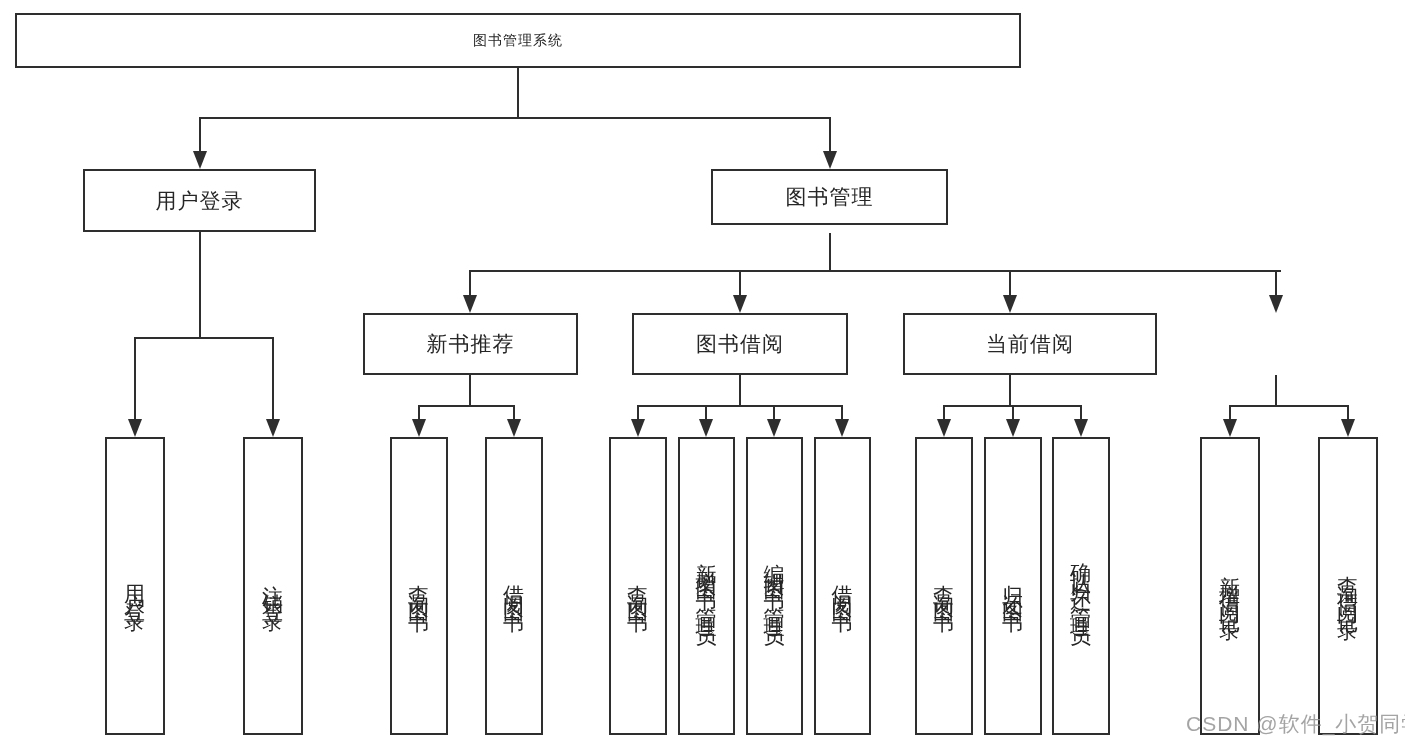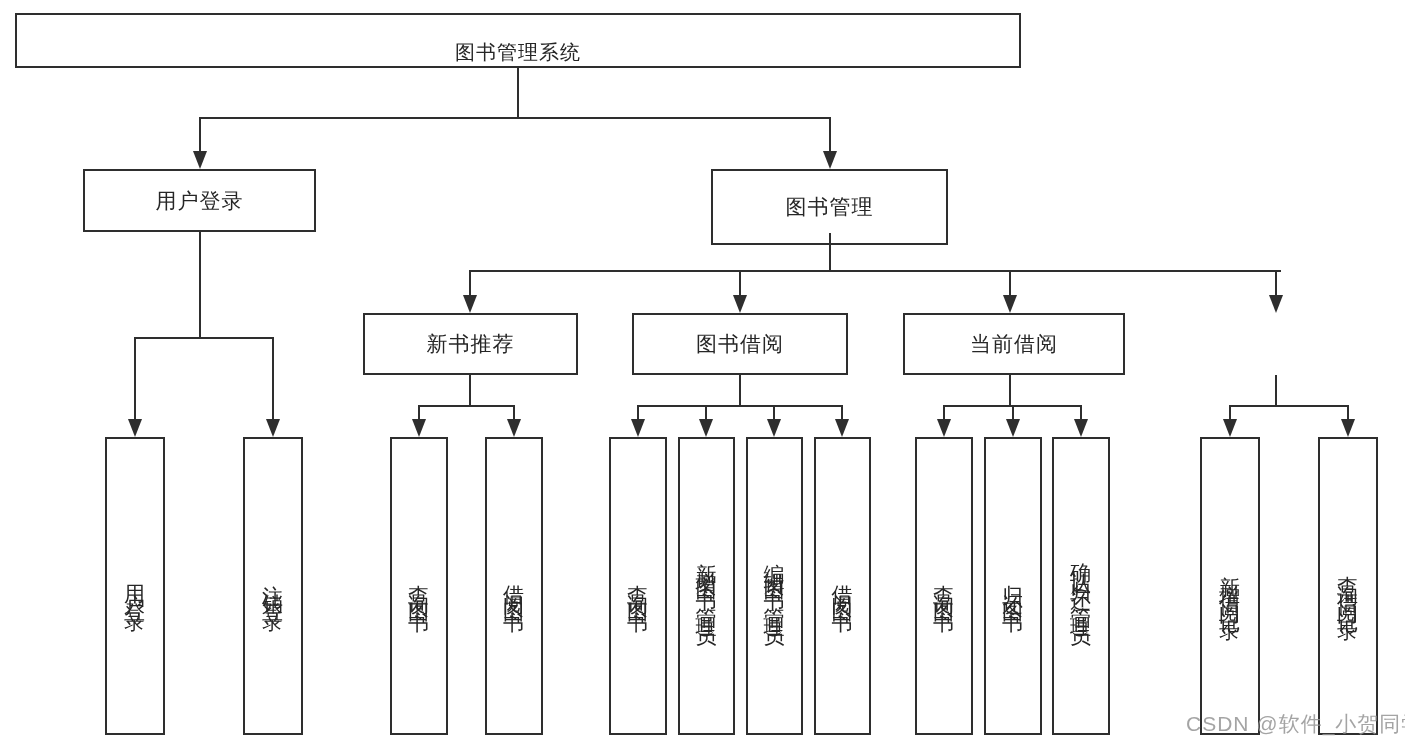--- a/index.html
+++ b/index.html
@@ -13,21 +13,21 @@
   }
   .node{
     position:absolute;
     border:2px solid #2e2e2e;
     background:#ffffff;
     display:flex;align-items:center;justify-content:center;
     box-sizing:border-box;
     font-size:21px;
     letter-spacing:1px;
   }
-  .node.root{font-size:20px;align-items:flex-end;}
+  .node.root{font-size:14px;}
   .leaf span{
     writing-mode:vertical-rl;
     text-orientation:mixed;
     letter-spacing:9px;
     font-size:21px;
     line-height:1;
   }
   .vline{position:absolute;width:2px;background:#2e2e2e;}
   .hline{position:absolute;height:2px;background:#2e2e2e;}
   .drop{position:absolute;width:2px;background:#2e2e2e;}
@@ -58,21 +58,21 @@
   </div>
 
   <div class="vline" style="left:517px;top:68px;height:50px"></div>
   <div class="hline" style="left:199px;top:117px;width:632px"></div>
   <div class="drop" style="left:199px;top:117px;height:34px"></div>
   <div class="drop" style="left:829px;top:117px;height:34px"></div>
 
   <div class="node" style="left:83px;top:169px;width:233px;height:63px">
     <span>用户登录</span>
   </div>
-  <div class="node" style="left:711px;top:169px;width:237px;height:76px">
+  <div class="node" style="left:711px;top:169px;width:237px;height:56px">
     <span>图书管理</span>
   </div>
 
   <div class="vline" style="left:199px;top:232px;height:106px"></div>
   <div class="hline" style="left:134px;top:337px;width:140px"></div>
   <div class="drop" style="left:134px;top:337px;height:82px"></div>
   <div class="drop" style="left:272px;top:337px;height:82px"></div>
 
   <div class="vline" style="left:829px;top:233px;height:38px"></div>
   <div class="hline" style="left:469px;top:270px;width:812px"></div>
@@ -80,21 +80,21 @@
   <div class="drop" style="left:739px;top:270px;height:25px"></div>
   <div class="drop" style="left:1009px;top:270px;height:25px"></div>
   <div class="drop" style="left:1275px;top:270px;height:25px"></div>
 
   <div class="node" style="left:363px;top:313px;width:215px;height:62px">
     <span>新书推荐</span>
   </div>
   <div class="node" style="left:632px;top:313px;width:216px;height:62px">
     <span>图书借阅</span>
   </div>
-  <div class="node" style="left:903px;top:313px;width:222px;height:62px">
+  <div class="node" style="left:903px;top:313px;width:254px;height:62px">
     <span>当前借阅</span>
   </div>
 
   <div class="vline" style="left:469px;top:375px;height:31px"></div>
   <div class="hline" style="left:418px;top:405px;width:97px"></div>
   <div class="drop" style="left:418px;top:405px;height:14px"></div>
   <div class="drop" style="left:513px;top:405px;height:14px"></div>
 
   <div class="vline" style="left:739px;top:375px;height:31px"></div>
   <div class="hline" style="left:637px;top:405px;width:206px"></div>

